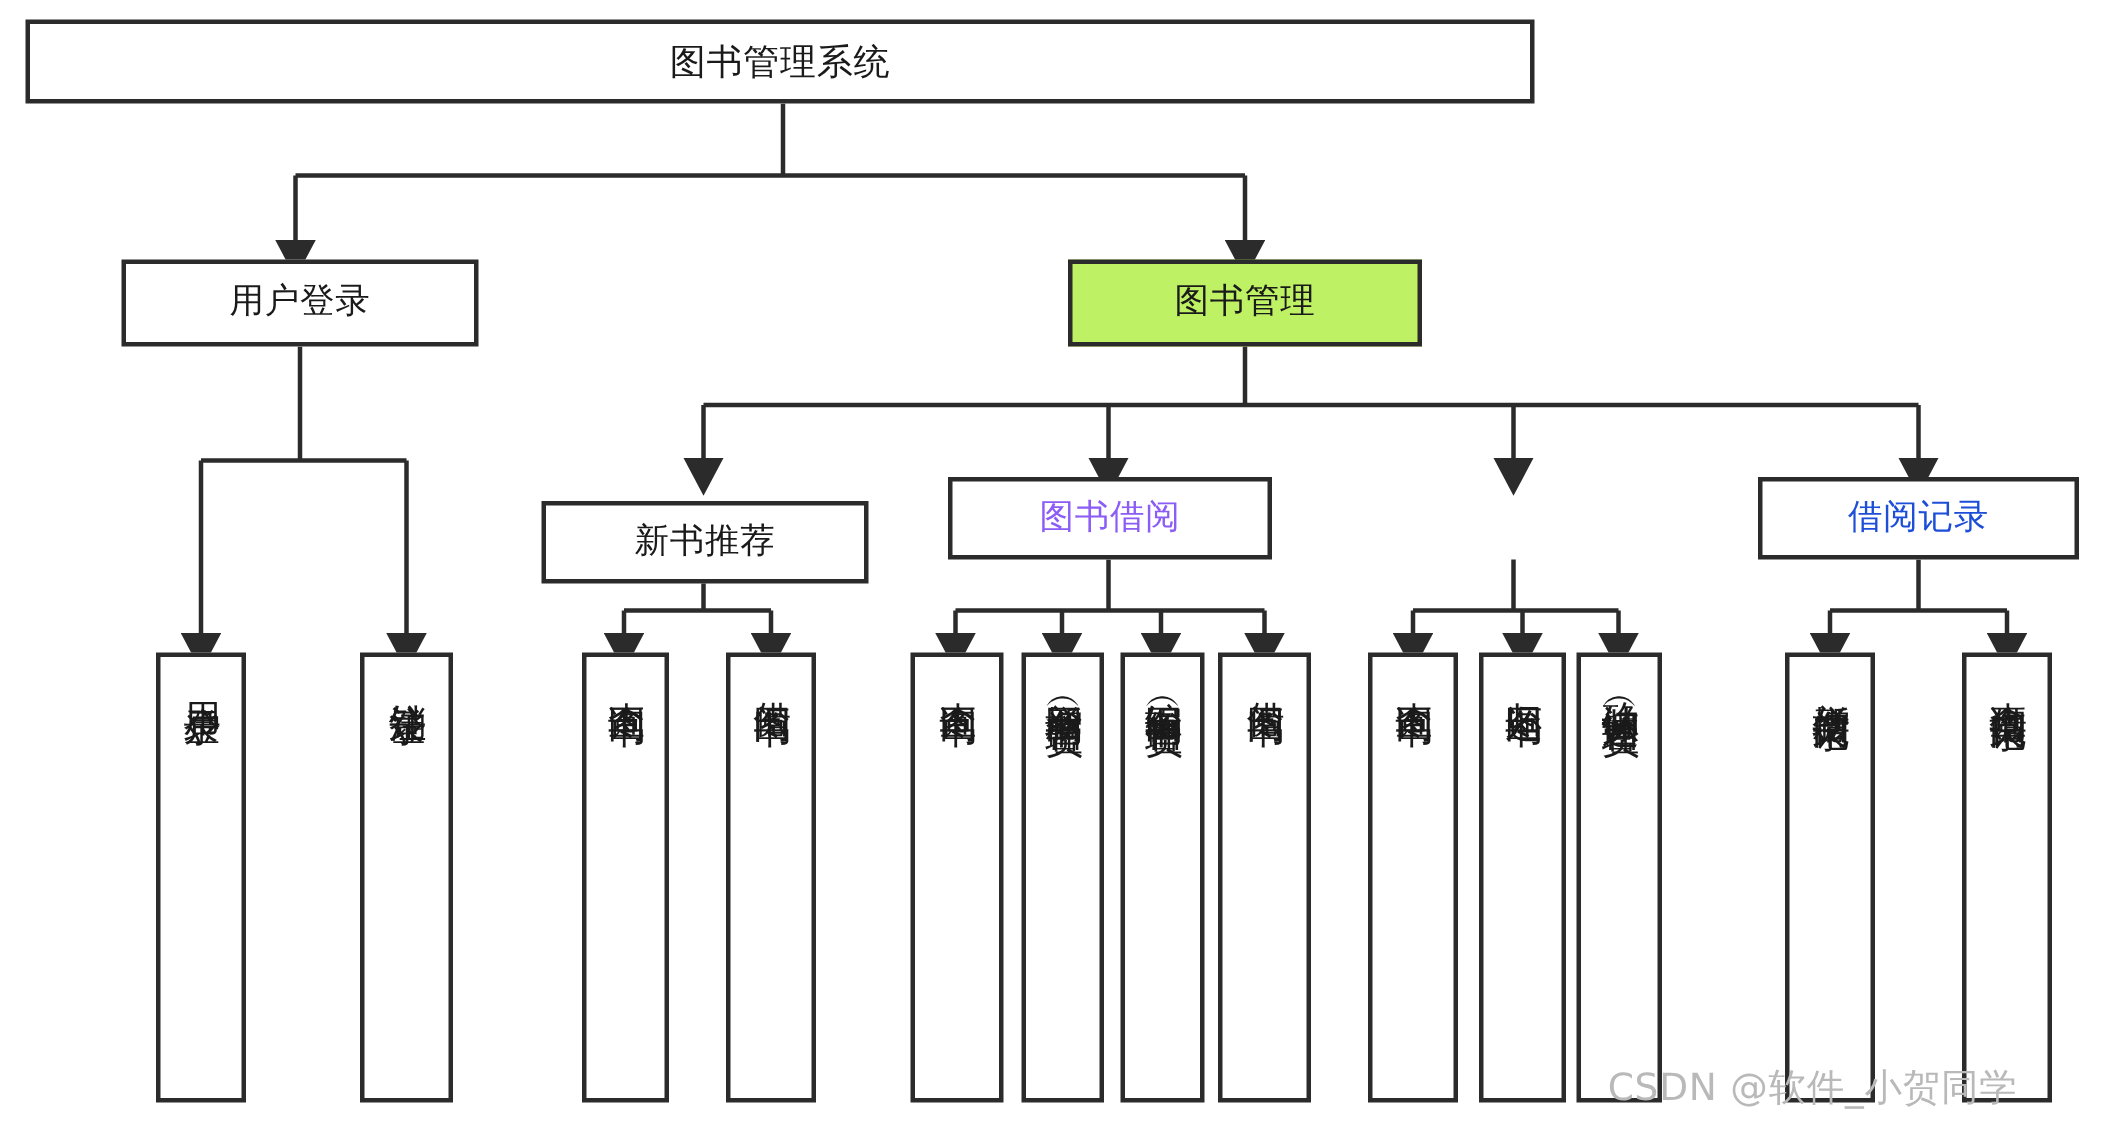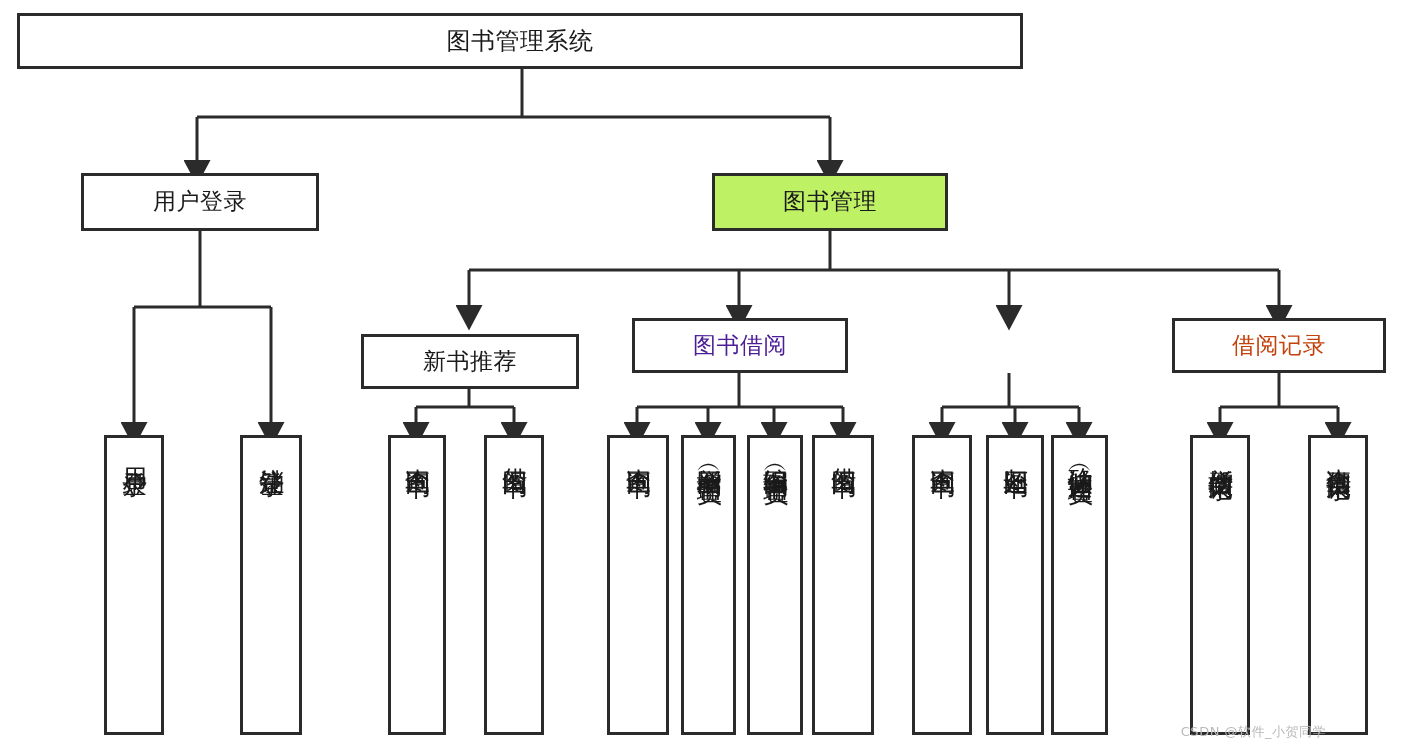--- a/index.html
+++ b/index.html
@@ -59,23 +59,23 @@
   .node.vert .label {
     writing-mode: vertical-rl;
     text-orientation: upright;
     font-size: 25px;
     line-height: 1.06;
     letter-spacing: 2px;
     white-space: nowrap;
   }
   .watermark {
     position: absolute;
-    right: 20px;
+    right: 1px;
     bottom: 6px;
-    font-size: 13px;
+    font-size: 25px;
     color: #b9b9b9;
     font-family: "DejaVu Sans", "Liberation Sans", sans-serif;
     letter-spacing: 0.5px;
     white-space: nowrap;
   }
 </style>
 </head>
 <body>
 
 <div id="diagram-root" style="background: rgb(255, 255, 255);">
@@ -139,24 +139,24 @@
     <span class="label" style="color: rgb(26, 26, 26);">用户登录</span>
   </div>
   <div class="node horiz" style="left: 712px; top: 173px; width: 236px; height: 58px; border-color: rgb(43, 43, 43); background: #bef264;">
     <span class="label" style="color: rgb(26, 26, 26);">图书管理</span>
   </div>
 
   <div class="node horiz" style="left: 361px; top: 334px; width: 218px; height: 55px; border-color: rgb(43, 43, 43); background: rgb(255, 255, 255);">
     <span class="label" style="color: rgb(26, 26, 26);">新书推荐</span>
   </div>
   <div class="node horiz" style="left: 632px; top: 318px; width: 216px; height: 55px; border-color: rgb(43, 43, 43); background: rgb(255, 255, 255);">
-    <span class="label" style="color: #4c1d95;">图书借阅</span>
+    <span class="label" style="color: #8b5cf6;">图书借阅</span>
   </div>
   <div class="node horiz" style="left: 1172px; top: 318px; width: 214px; height: 55px; border-color: rgb(43, 43, 43); background: rgb(255, 255, 255);">
-    <span class="label" style="color: #c2410c;">借阅记录</span>
+    <span class="label" style="color: #1d4ed8;">借阅记录</span>
   </div>
 
   <div class="node vert" style="left: 104px; top: 435px; width: 60px; height: 300px; border-color: rgb(43, 43, 43); background: rgb(255, 255, 255);">
     <span class="label" style="color: rgb(26, 26, 26);">用户登录</span>
   </div>
   <div class="node vert" style="left: 240px; top: 435px; width: 62px; height: 300px; border-color: rgb(43, 43, 43); background: rgb(255, 255, 255);">
     <span class="label" style="color: rgb(26, 26, 26);">注销登录</span>
   </div>
   <div class="node vert" style="left: 388px; top: 435px; width: 58px; height: 300px; border-color: rgb(43, 43, 43); background: rgb(255, 255, 255);">
     <span class="label" style="color: rgb(26, 26, 26);">查询图书</span>

